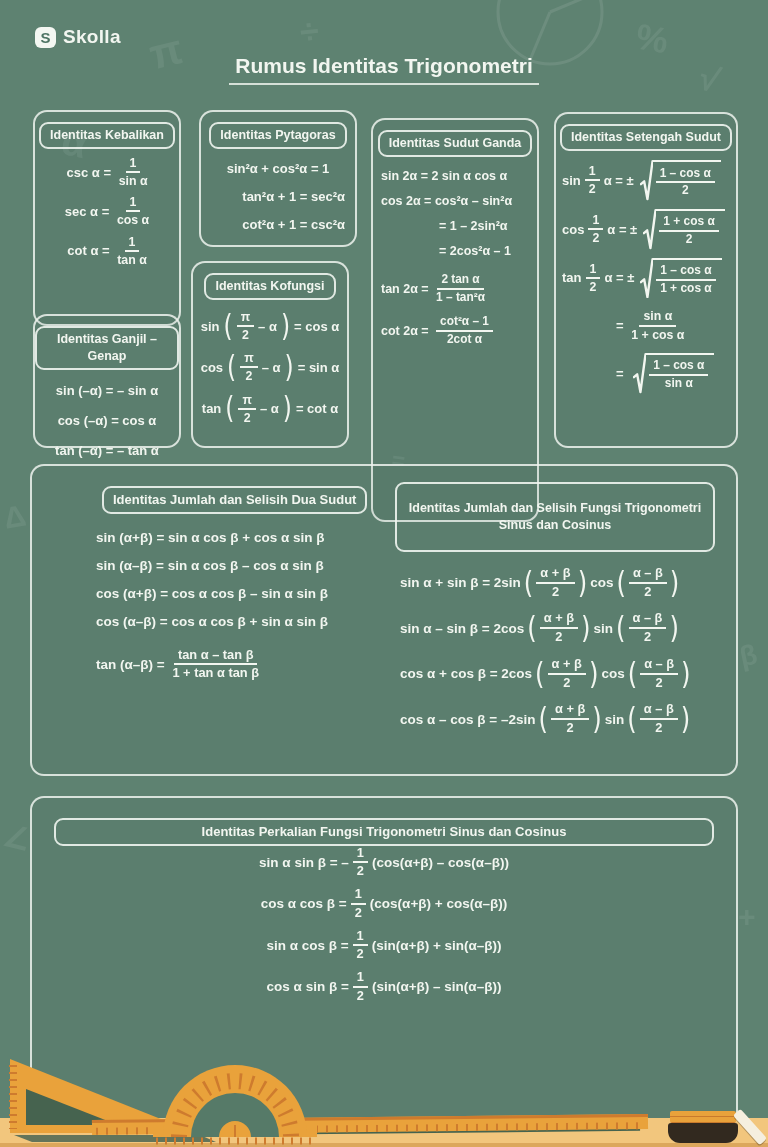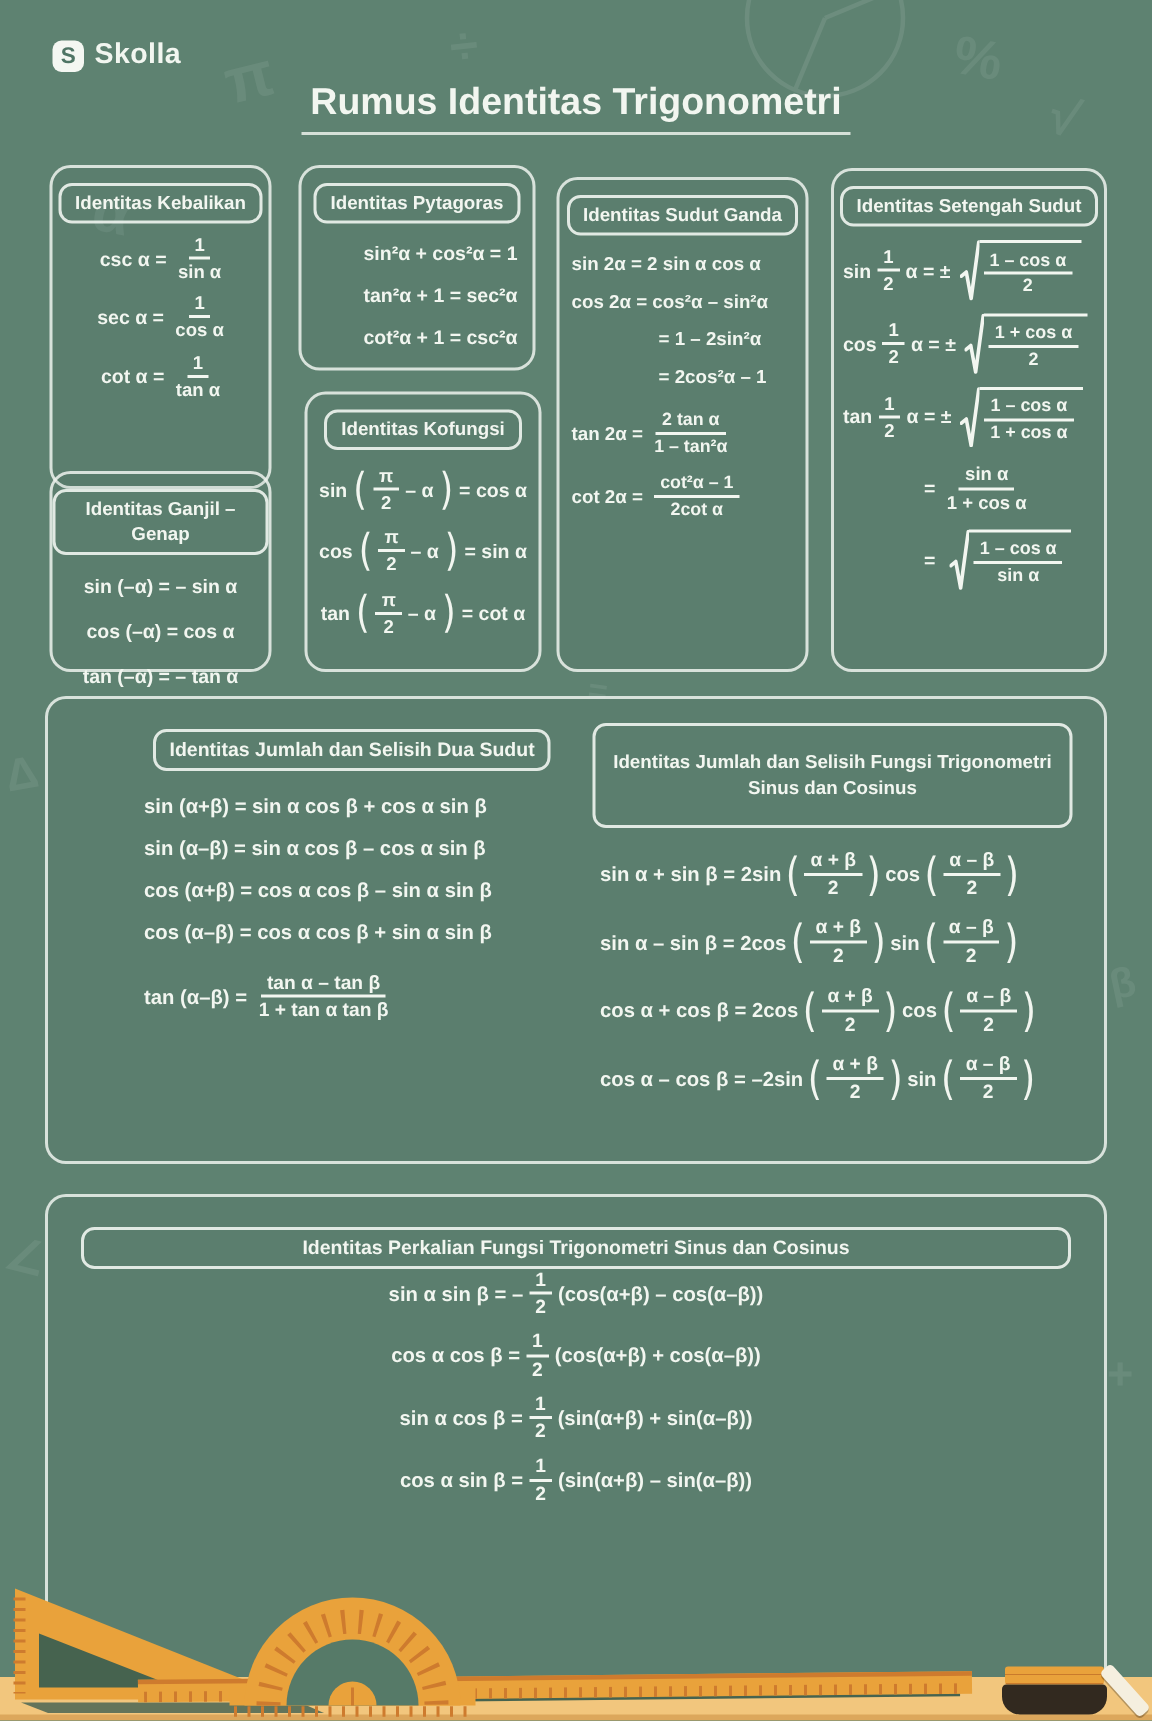--- a/index.html
+++ b/index.html
@@ -22,21 +22,21 @@
   .d8{left:738px;top:900px;font-size:30px;}
   .d9{left:392px;top:448px;font-size:22px;transform:rotate(8deg);}
   .circle-doodle{position:absolute;left:470px;top:-18px;z-index:0;opacity:.09;}
 
   
   .logo{position:absolute;left:35px;top:26px;display:flex;align-items:center;gap:7px;z-index:5;}
   .logo-icon{width:21px;height:21px;background:#F4F7F2;border-radius:6px;color:#4F7565;
     font-weight:bold;font-size:15px;display:flex;align-items:center;justify-content:center;}
   .logo-text{font-size:19px;font-weight:bold;letter-spacing:.3px;}
   .page-title-wrap{position:absolute;left:0;top:54px;width:768px;text-align:center;z-index:5;}
-  .page-title{display:inline-block;font-size:25px;font-weight:bold;
+  .page-title{display:inline-block;font-size:21px;font-weight:bold;
     border-bottom:2px solid rgba(244,247,242,.8);padding:0 6px 5px;}
 
   
   .box{position:absolute;border:2px solid rgba(238,243,238,.85);border-radius:14px;
     background:rgba(30,60,46,.04);z-index:1;box-sizing:border-box;}
   .pill{display:block;width:fit-content;margin:10px auto 0;text-align:center;
     border:2px solid rgba(240,245,240,.9);border-radius:9px;padding:3px 9px;
     font-weight:bold;font-size:12.5px;line-height:1.35;}
   .rows{display:flex;flex-direction:column;}
   .eq-row{display:flex;align-items:center;justify-content:center;gap:4px;font-weight:700;}
@@ -53,24 +53,24 @@
     line-height:.9;transform:scaleY(1.25);}
 
   
   #box-kebalikan{left:33px;top:110px;width:148px;height:216px;}
   #rows-kebalikan{gap:7px;padding:7px 4px;font-size:13px;}
   #box-ganjil{left:33px;top:314px;width:148px;height:134px;}
   #rows-ganjil{gap:15px;padding:13px 4px;font-size:13px;}
   #box-pytagoras{left:199px;top:110px;width:158px;height:137px;}
   #rows-pytagoras{gap:13px;padding:12px 10px;font-size:13px;}
   #rows-pytagoras .eq-row{justify-content:flex-end;}
-  #rows-pytagoras .eq-row:nth-child(1){justify-content:flex-end;}
-  #box-kofungsi{left:203px;top:261px;width:158px;height:187px;}
+  #rows-pytagoras .eq-row:nth-child(1){justify-content:center;}
+  #box-kofungsi{left:191px;top:261px;width:158px;height:187px;}
   #rows-kofungsi{gap:9px;padding:10px 4px;font-size:13px;}
-  #box-sudut-ganda{left:371px;top:118px;width:168px;height:330px;}
+  #box-sudut-ganda{left:371px;top:118px;width:168px;height:404px;}
   #rows-sudut-ganda{gap:11px;padding:12px 8px;font-size:12.5px;}
   #rows-sudut-ganda .eq-row{justify-content:flex-start;}
   #rows-sudut-ganda .eq-row:nth-child(3),
   #rows-sudut-ganda .eq-row:nth-child(4){margin-left:58px;}
   #rows-sudut-ganda .eq-row:nth-child(5){margin-top:4px;}
   #box-setengah{left:554px;top:112px;width:184px;height:336px;}
   #rows-setengah{gap:8px;padding:9px 6px;font-size:13px;}
   #rows-setengah .eq-row{justify-content:flex-start;}
   #rows-setengah .eq-row:nth-child(4),
   #rows-setengah .eq-row:nth-child(5){margin-left:54px;margin-top:3px;}

